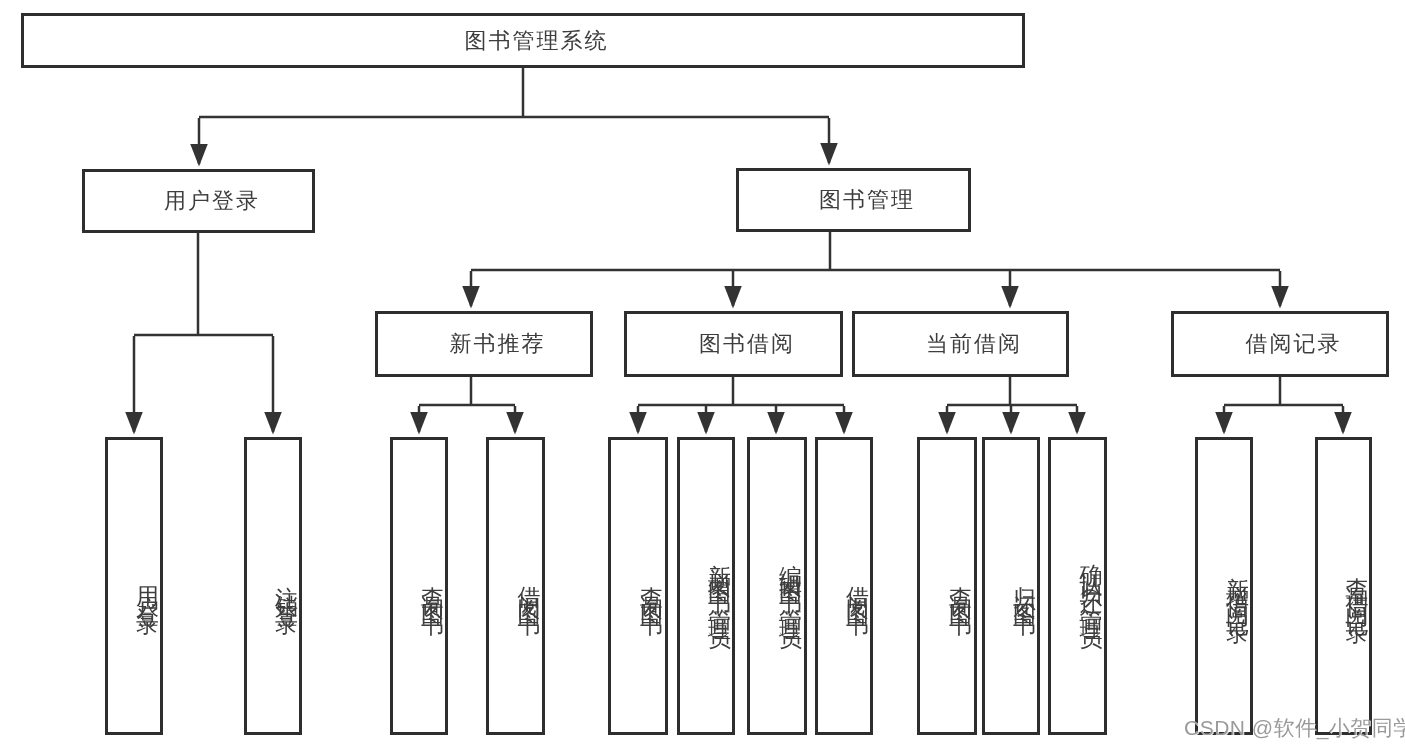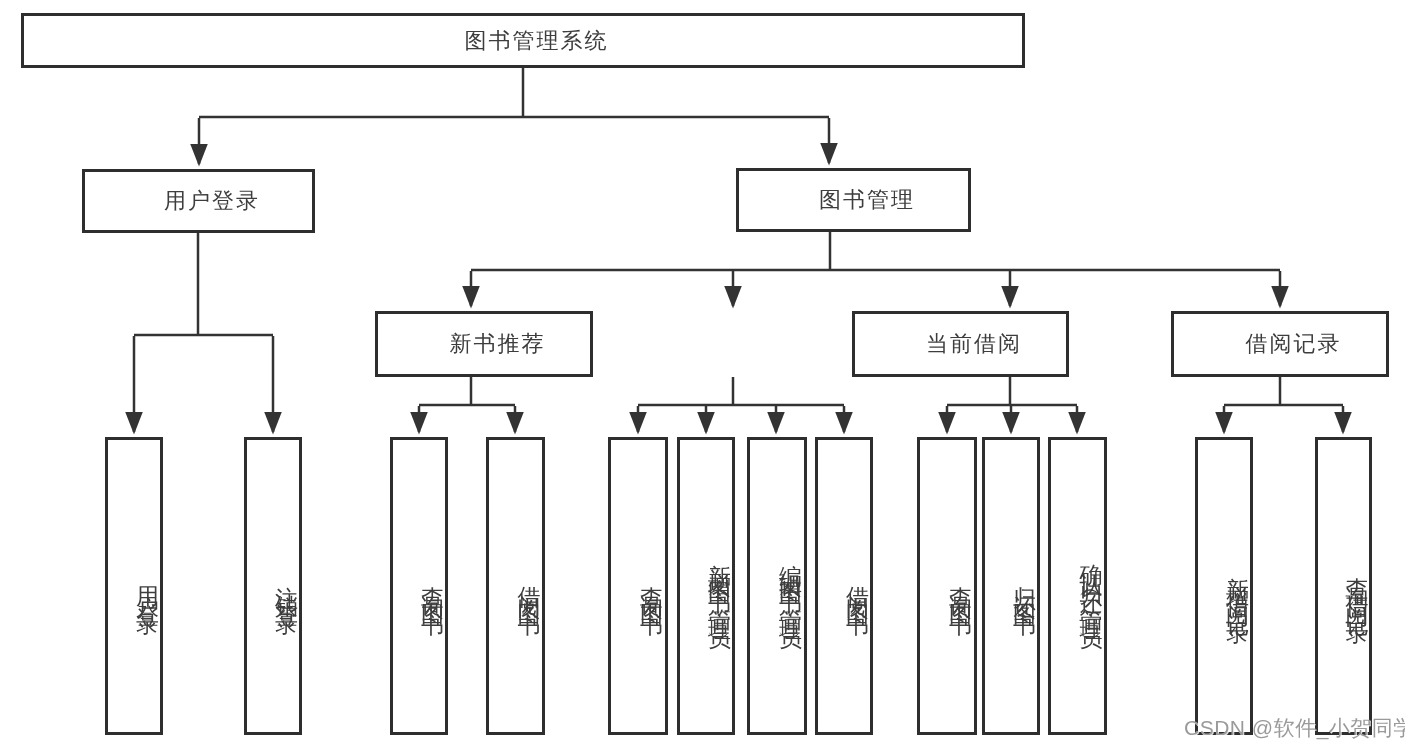--- a/index.html
+++ b/index.html
@@ -115,20 +115,23 @@
   <div class="node" style="left:82px; top:169px; width:233px; height:64px;">
     <span>用户登录</span>
   </div>
   <div class="node" style="left:736px; top:168px; width:235px; height:64px;">
     <span>图书管理</span>
   </div>
 
   <div class="node" style="left:362px; top:311px; width:218px; height:66px;margin-left:13px;">
     <span>新书推荐</span>
   </div>
+  <div class="node" style="left:624px; top:311px; width:219px; height:66px;">
+    <span>图书借阅</span>
+  </div>
   <div class="node" style="left:852px; top:311px; width:217px; height:66px;">
     <span>当前借阅</span>
   </div>
   <div class="node" style="left:1171px; top:311px; width:218px; height:66px;">
     <span>借阅记录</span>
   </div>
 
   <div class="node leaf" style="left:105px; top:437px; width:58px; height:298px;">
     <span>用户登录</span>
   </div>

